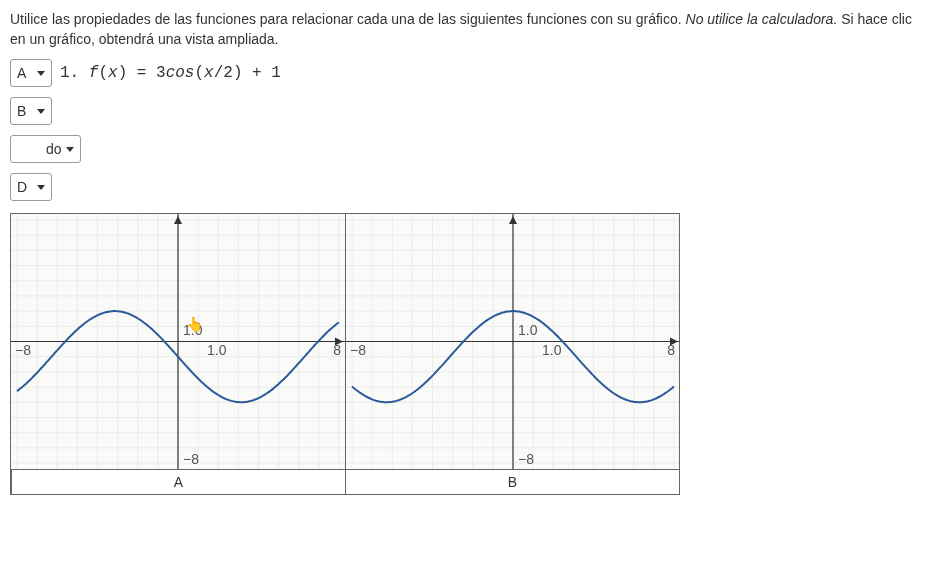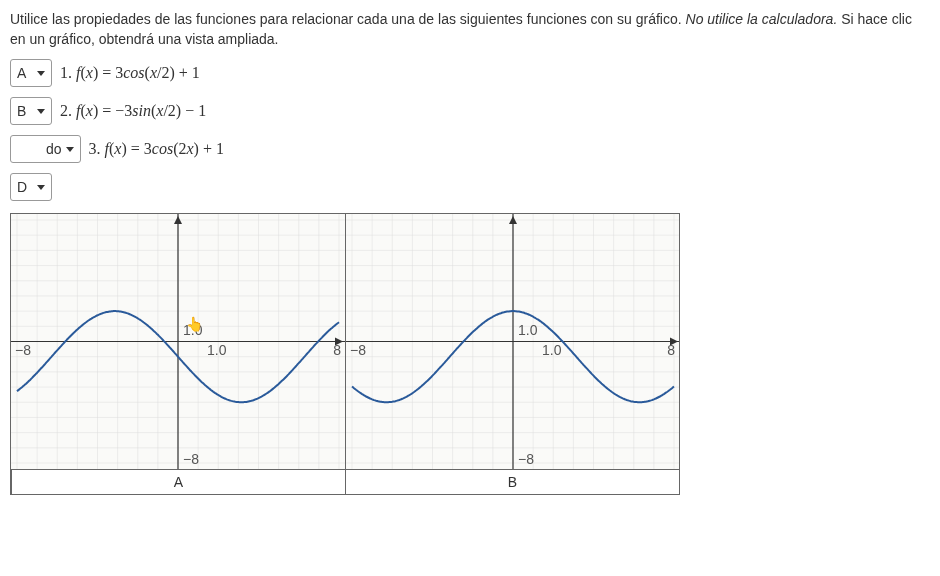--- a/index.html
+++ b/index.html
@@ -4,21 +4,21 @@
   <style>
     * { box-sizing: border-box; margin: 0; padding: 0; }
     body { font-family: Arial, sans-serif; font-size: 14px; color: #333; background: #fff; padding: 10px; width: 940px; }
     .instructions { font-size: 14px; line-height: 1.4; margin-bottom: 10px; }
     .instructions em { font-style: italic; }
     .question-row { display: flex; align-items: center; gap: 8px; margin: 10px 0; }
     .dropdown { display: flex; align-items: center; justify-content: space-between; border: 1px solid #999; border-radius: 3px; padding: 4px 6px; min-width: 42px; height: 28px; background: #fff; cursor: pointer; }
     .dropdown.wide { min-width: 48px; padding-left: 35px; }
     .dropdown-val { font-size: 14px; }
     .caret { width: 0; height: 0; border-left: 4px solid transparent; border-right: 4px solid transparent; border-top: 5px solid #333; margin-left: 4px; }
-    .formula { font-family: Liberation Serif, serif; font-size: 16px; }
+    .formula { font-family: Liberation Mono, monospace; font-size: 16px; }
     .formula .fn { font-style: italic; }
     .graphs-row { display: flex; gap: 0; margin-top: 12px; border: 1px solid #666; width: fit-content; }
     .graph-cell { display: flex; flex-direction: column; }
     .graph-box { width: 334px; height: 255px; position: relative; background: #fafaf8; overflow: hidden; }
     .graph-cell:nth-child(2) .graph-box { border-left: 1px solid #666; }
     .graph-label { width: 334px; text-align: center; font-size: 14px; padding: 4px 0; border-top: 1px solid #666; }
     .graph-label:nth-child(2){ border-left:1px solid #666; }
     svg.grid { position: absolute; top:0; left:0; }
     .axis-label { position: absolute; font-size: 14px; color: #555; font-family: Arial;}
     .cursor-icon { position:absolute; left: 175px; top: 102px; font-size: 14px; pointer-events:none; }
@@ -41,35 +41,27 @@
     <span>1.</span>
     <span class="fn">f</span>(<span class="fn">x</span>) = 3<span class="fn">cos</span>(<span class="fn">x</span>/2) + 1
   </span>
 </div>
 
 <div class="question-row">
   <div class="dropdown">
     <span class="dropdown-val">B</span>
     <span class="caret"></span>
   </div>
-  <span class="formula">
-    <span>2.</span>
-    <span class="fn">f</span>(<span class="fn">x</span>) = −3<span class="fn">sin</span>(<span class="fn">x</span>/2) − 1
-  </span>
 </div>
 
 <div class="question-row">
   <div class="dropdown wide">
     <span class="dropdown-val">do</span>
     <span class="caret"></span>
   </div>
-  <span class="formula">
-    <span>3.</span>
-    <span class="fn">f</span>(<span class="fn">x</span>) = 3<span class="fn">cos</span>(2<span class="fn">x</span>) + 1
-  </span>
 </div>
 
 <div class="question-row">
   <div class="dropdown">
     <span class="dropdown-val">D</span>
     <span class="caret"></span>
   </div>
 </div>
 
 <div class="graphs-row">

